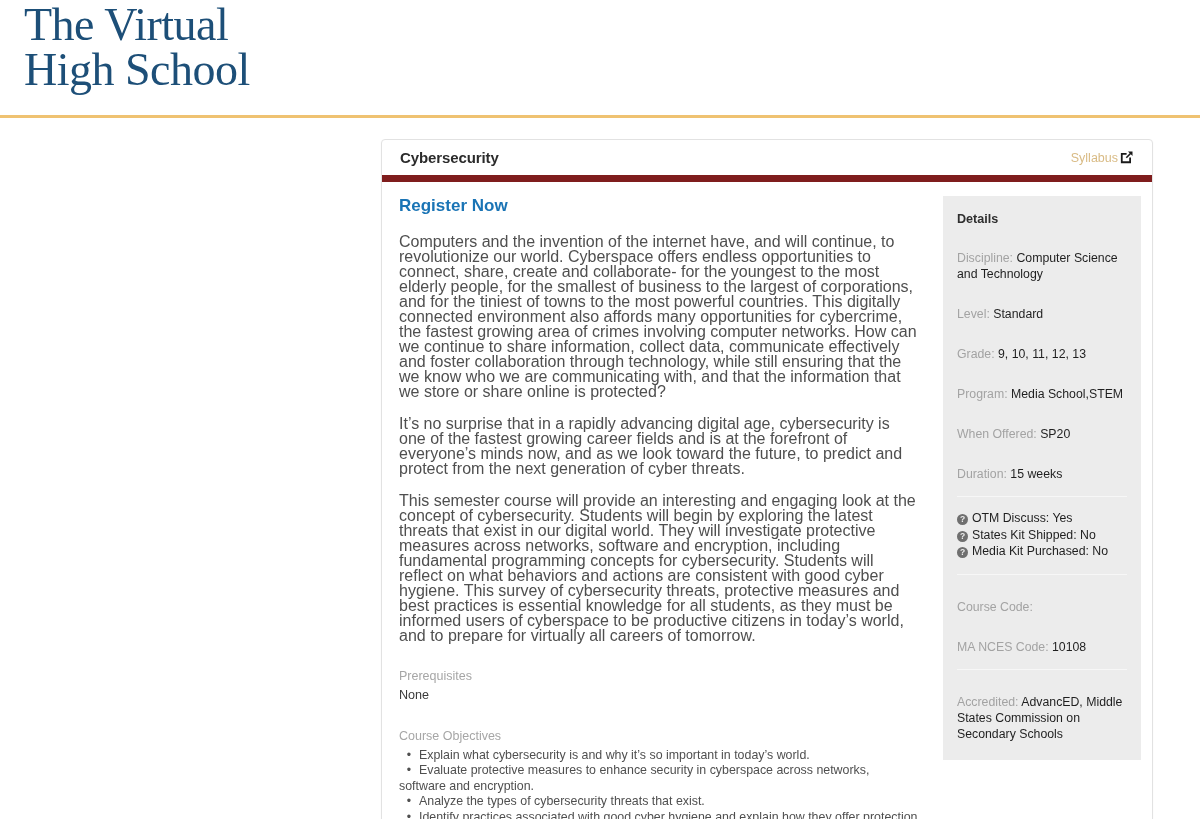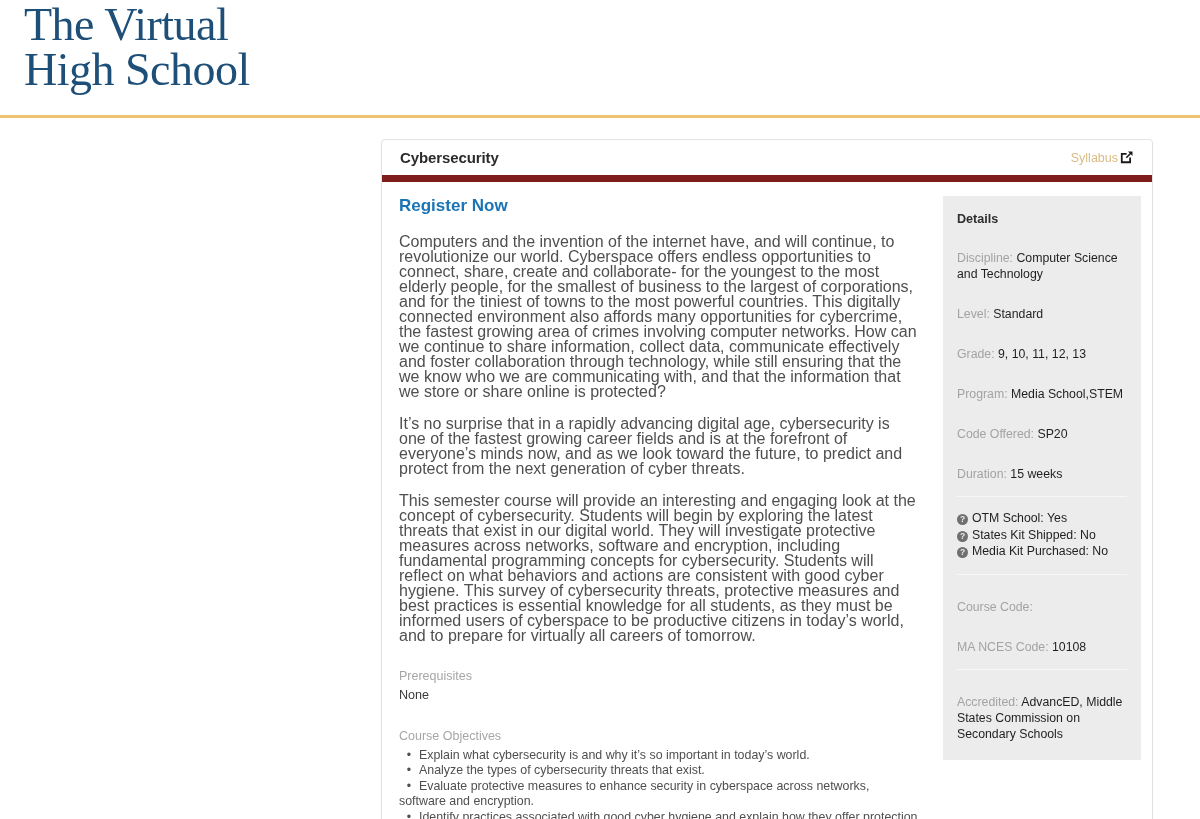--- a/index.html
+++ b/index.html
@@ -246,22 +246,22 @@
         <div class="section-gap"></div>
 
         <div class="field-label">Prerequisites</div>
         <div class="plain-value">None</div>
 
         <div class="section-gap"></div>
 
         <div class="field-label">Course Objectives</div>
         <ul class="objectives">
           <li><span class="bullet">•</span><span class="otext">Explain what cybersecurity is and why it’s so important in today’s world.</span></li>
+          <li><span class="bullet">•</span><span class="otext">Evaluate protective measures to enhance security in cyberspace across networks, software and encryption.</span></li>
           <li><span class="bullet">•</span><span class="otext">Analyze the types of cybersecurity threats that exist.</span></li>
-          <li><span class="bullet">•</span><span class="otext">Evaluate protective measures to enhance security in cyberspace across networks, software and encryption.</span></li>
           <li><span class="bullet">•</span><span class="otext">Identify practices associated with good cyber hygiene and explain how they offer protection against security threats.</span></li>
           <li><span class="bullet">•</span><span class="otext">Discuss efforts to predict and prevent future threats before they occur.</span></li>
         </ul>
       </div>
 
       <div class="side-col">
         <div class="details-panel">
           <div class="details-title">Details</div>
 
           <div class="detail-row">
@@ -274,32 +274,32 @@
           </div>
           <div class="detail-row">
             <span class="dk">Grade:</span>
             <span>9, 10, 11, 12, 13</span>
           </div>
           <div class="detail-row">
             <span class="dk">Program:</span>
             <span>Media School,STEM</span>
           </div>
           <div class="detail-row">
-            <span class="dk">Code Offered:</span>
+            <span class="dk">When Offered:</span>
             <span>SP20</span>
           </div>
           <div class="detail-row">
             <span class="dk">Duration:</span>
             <span>15 weeks</span>
           </div>
 
           <div class="detail-sep"></div>
 
           <div class="help-row">
-            <span class="help-icon">?</span><span class="dk">OTM School:</span>
+            <span class="help-icon">?</span><span class="dk">OTM Discuss:</span>
             <span>Yes</span>
           </div>
           <div class="help-row">
             <span class="help-icon">?</span><span class="dk">States Kit Shipped:</span>
             <span>No</span>
           </div>
           <div class="help-row">
             <span class="help-icon">?</span><span class="dk">Media Kit Purchased:</span>
             <span>No</span>
           </div>

